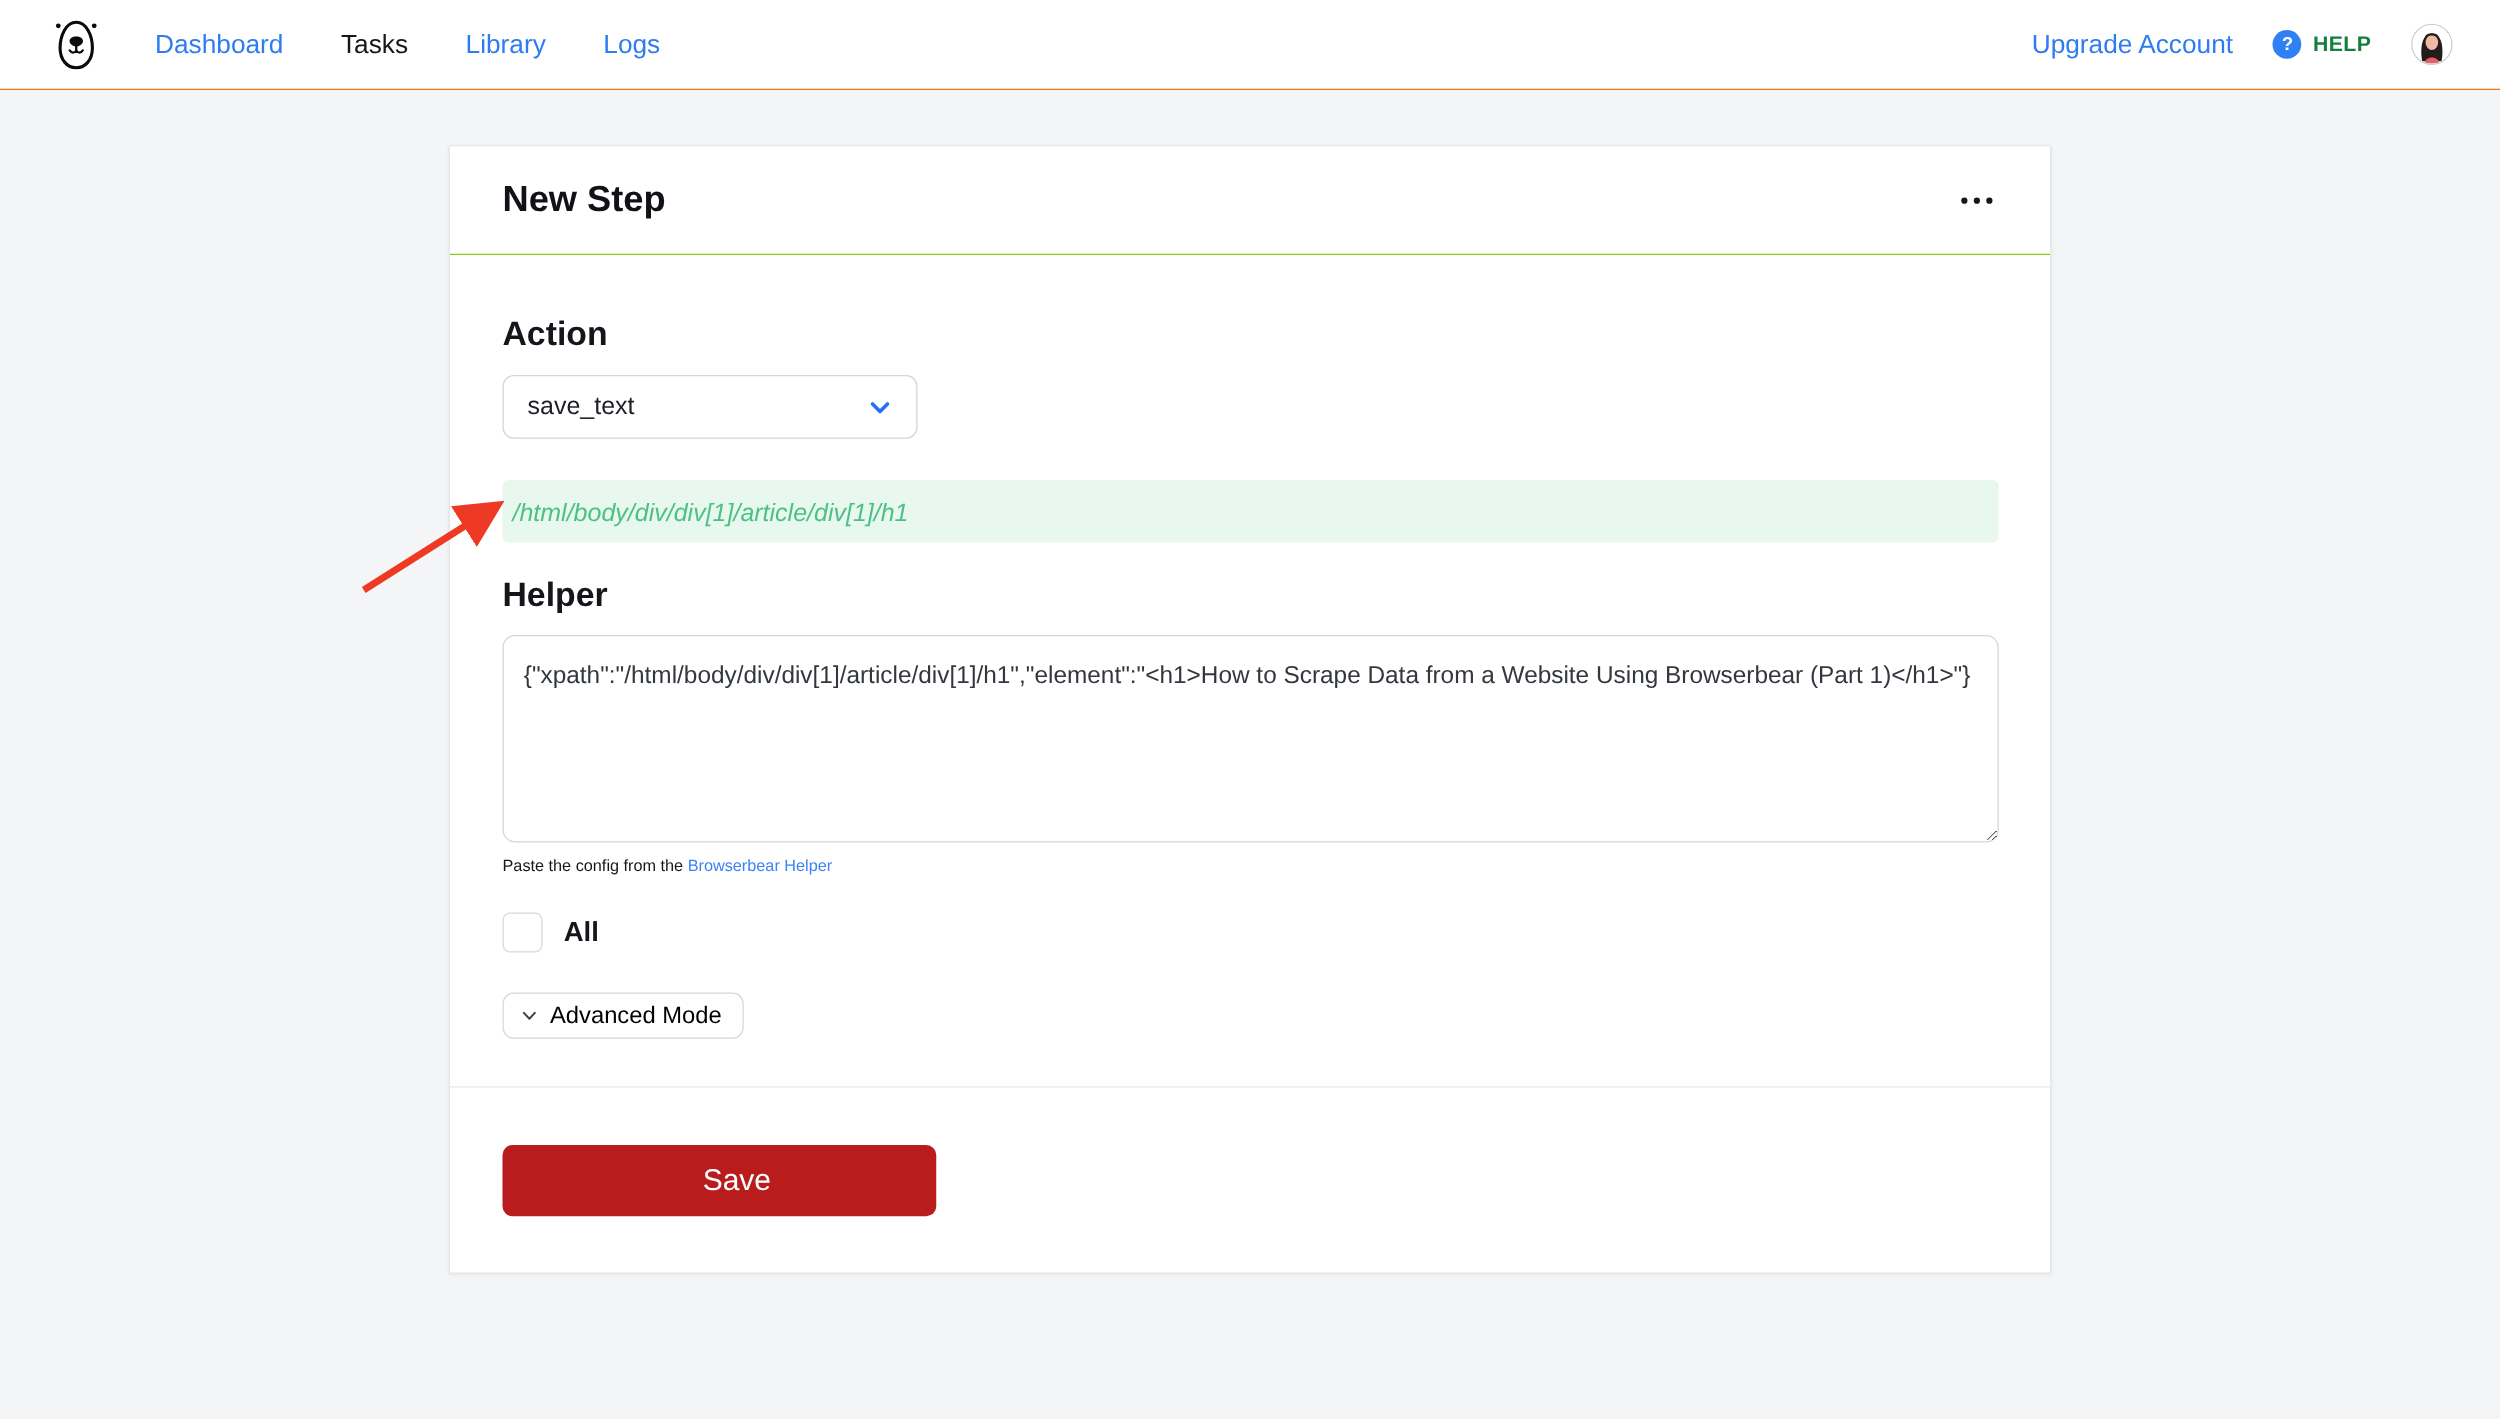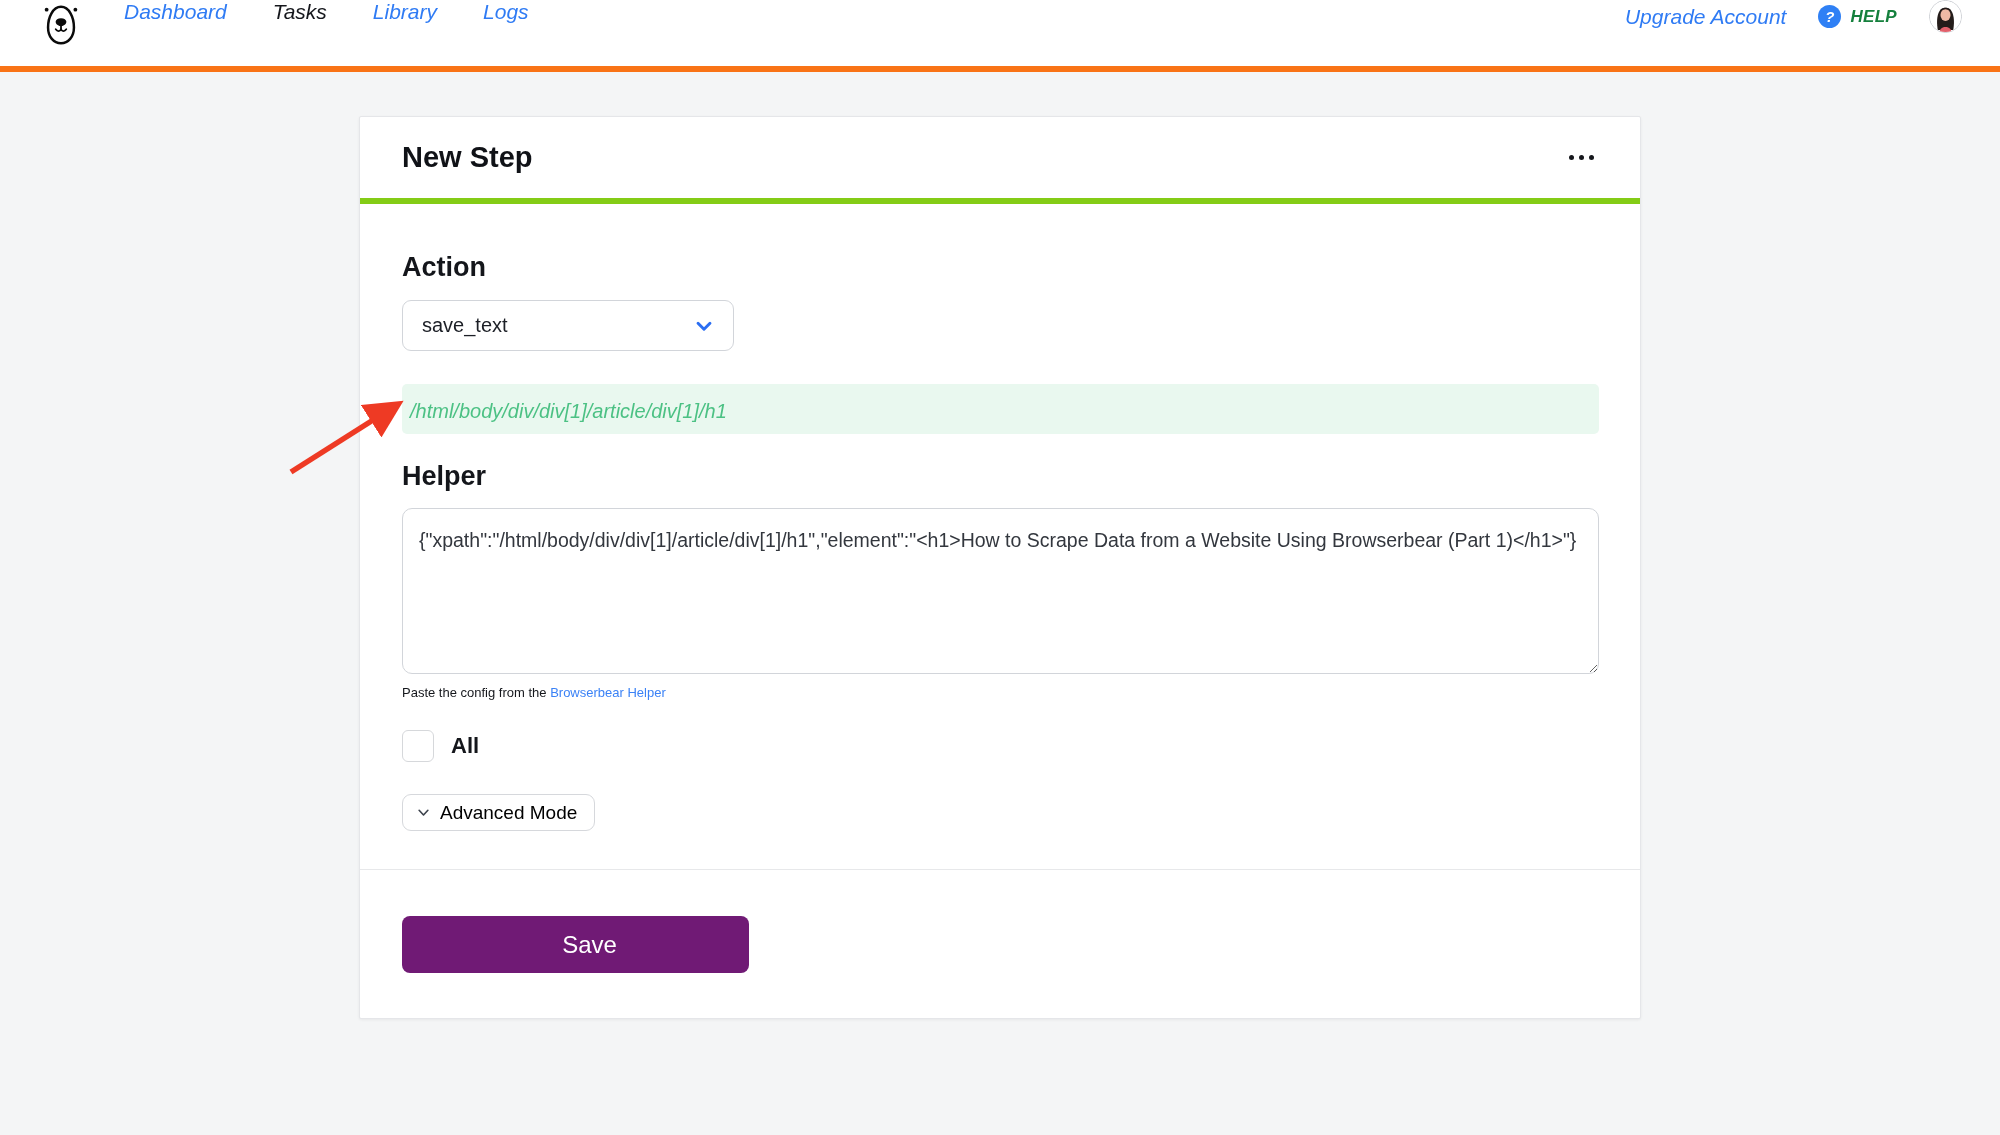--- a/index.html
+++ b/index.html
@@ -6,22 +6,22 @@
   html,body { width:2000px; height:1135px; }
   body {
     font-family:"Liberation Sans", sans-serif;
     background:#f4f5f6;
     position:relative;
     overflow:hidden;
     color:#16181d;
   }
   
   .header {
-    height:72px; background:#ffffff; border-bottom:6px solid #f97316;
-    display:flex; align-items:flex-start; padding:0 38px 0 38px;font-style:italic;
+    height:72px; background:#ffffff; border-bottom:1px solid #f97316;
+    display:flex; align-items:center; padding:0 38px 0 38px;
   }
   .logo { width:46px; height:50px; display:flex; align-items:center; justify-content:center; cursor:pointer; }
   .nav { display:flex; align-items:center; gap:46px; margin-left:40px; }
   .nav-link { font-size:21px; color:#2f7bf4; text-decoration:none; cursor:pointer; }
   .nav-link.active { color:#15171c; cursor:default; }
   .header-right { margin-left:auto; display:flex; align-items:center; gap:32px; }
   .upgrade { font-size:21px; color:#2f7bf4; text-decoration:none; cursor:pointer; }
   .help-wrap { display:flex; align-items:center; gap:9px; cursor:pointer; }
   .help-circle {
     width:23px; height:23px; border-radius:50%; background:#2f80f5; color:#fff;
@@ -31,21 +31,21 @@
   .help-text { font-size:17px; font-weight:bold; color:#15803d; letter-spacing:0.3px; }
   .avatar { width:33px; height:33px; border-radius:50%; overflow:hidden; border:1px solid #c9ccd1; cursor:pointer; background:#fff; }
   
   .card {
     width:1282px; margin:44px auto 0 auto; background:#ffffff;
     border:1px solid #e5e6e9; border-radius:2px;
     box-shadow:0 1px 3px rgba(0,0,0,0.06);
   }
   .card-header {
     height:87px; display:flex; align-items:center; justify-content:space-between;
-    padding:0 44px 0 42px; border-bottom:6px solid #84cc16;
+    padding:0 44px 0 42px; border-bottom:1px solid #84cc16;
   }
   .card-title { font-size:29px; font-weight:bold; color:#101217; }
   .ellipsis { display:flex; gap:5px; cursor:pointer; padding:8px 2px; }
   .ellipsis i { width:5px; height:5px; background:#15171c; border-radius:50%; display:block; }
   .card-body { padding:48px 42px 38px 42px; }
   .field-label { font-size:27px; font-weight:bold; color:#14161b; }
   
   .select-box {
     margin-top:17px; width:332px; height:51px;
     border:1px solid #d2d5da; border-radius:9px; background:#fff;
@@ -82,21 +82,21 @@
   
   .advanced-btn {
     margin-top:32px; height:37px; padding:0 17px 0 13px;
     border:1px solid #d6d8dc; border-radius:9px; background:#fff;
     display:inline-flex; align-items:center; gap:9px; cursor:pointer;
   }
   .advanced-label { font-size:19px; color:#000000; }
   
   .card-footer { border-top:1px solid #e7e8ea; padding:46px 42px 45px 42px; }
   .save-btn {
-    width:347px; height:57px; background:#701a75; border:none; border-radius:8px;
+    width:347px; height:57px; background:#b91c1c; border:none; border-radius:8px;
     color:#ffffff; font-size:24px; font-family:"Liberation Sans", sans-serif;
     cursor:pointer; display:flex; align-items:center; justify-content:center;padding-left:28px;
   }
   
   .arrow-overlay { position:absolute; left:266px; top:390px; pointer-events:none; z-index:10; }
 </style>
 </head>
 <body>
 
 <div class="header">

